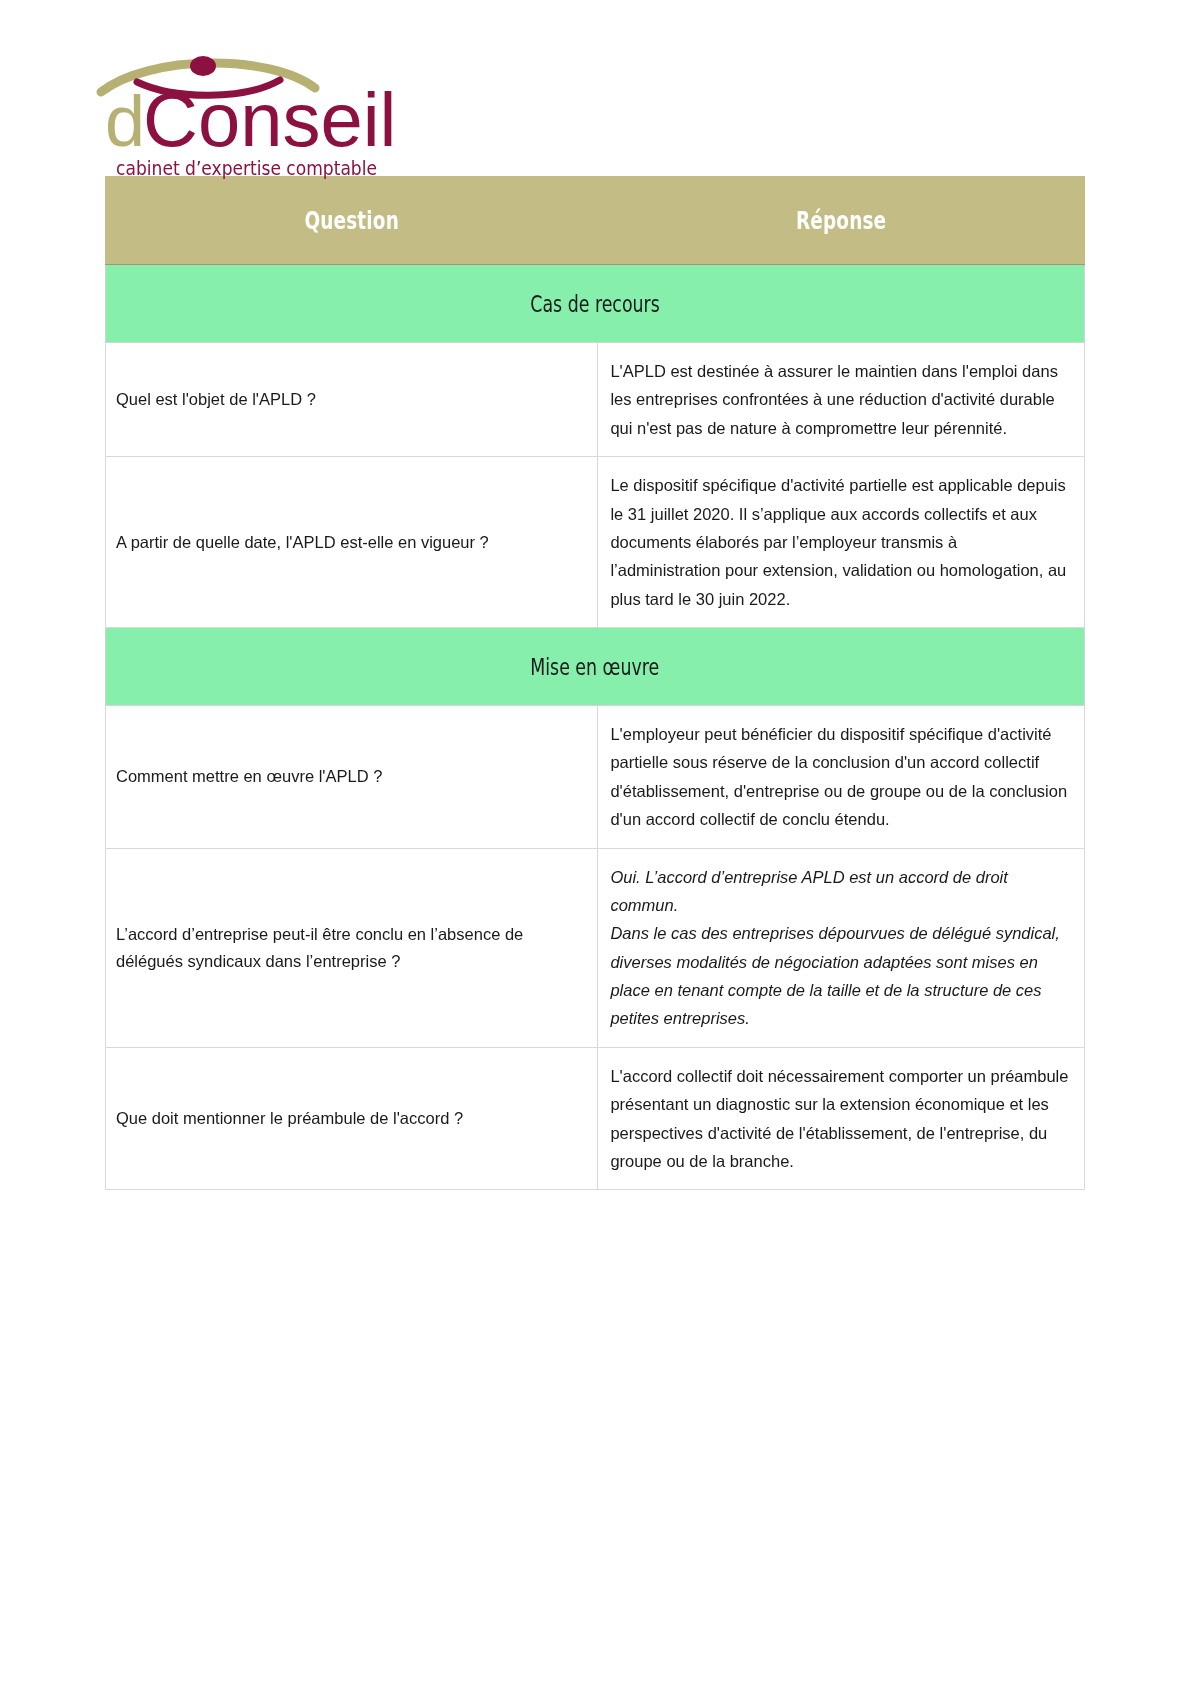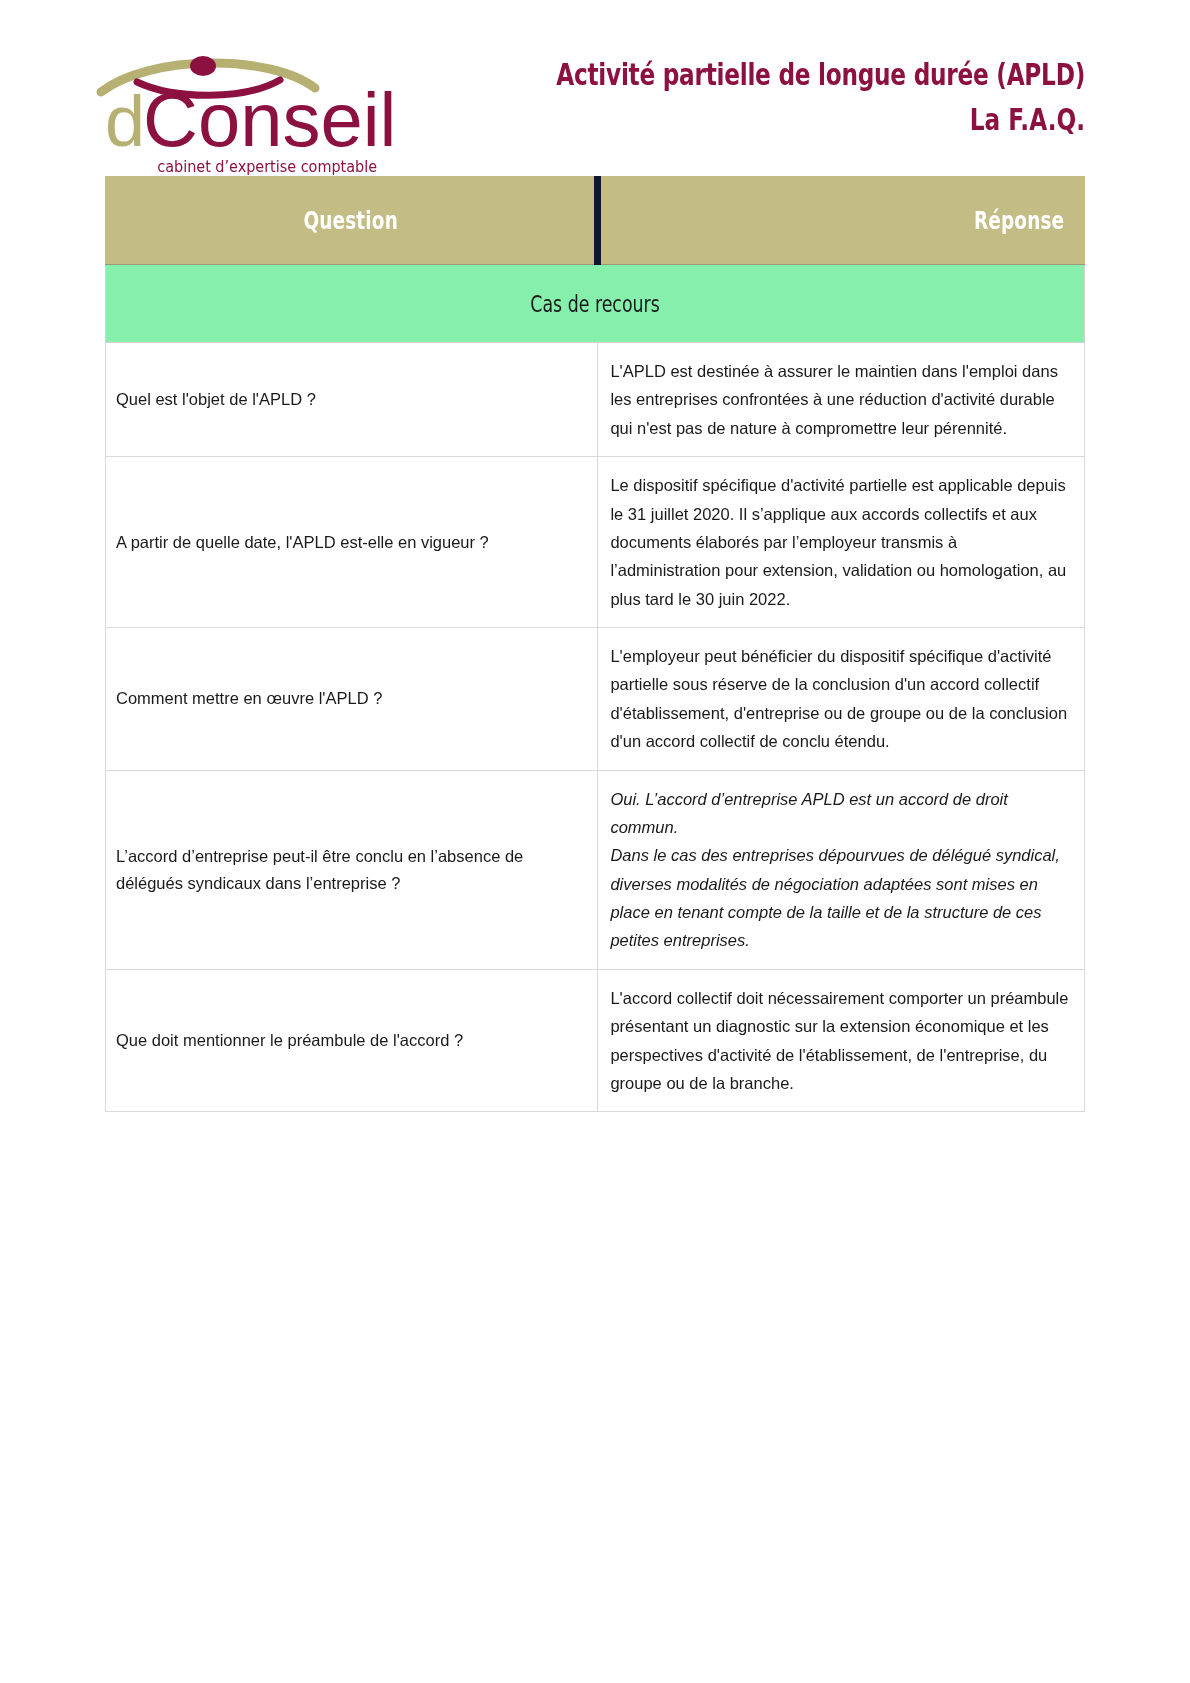--- a/index.html
+++ b/index.html
@@ -80,21 +80,21 @@
   }
 
   tr.head-row th {
     background: #c3bc84;
     border-color: #c3bc84;
     border-bottom: 1px solid #9d9878;
     height: 88px;
     text-align: center;
     padding: 0 10px;
   }
-  tr.head-row th + th { border-left: 7px solid #0f172a; text-align: right; }
+  tr.head-row th + th { border-left: 1px solid #0f172a; }
   .head-label {
     font-family: "DejaVu Sans Condensed", "Liberation Sans Narrow", "Liberation Sans", sans-serif;
     font-weight: bold;
     font-size: 25px;
     color: #ffffff;
     letter-spacing: 0.2px;
     display: inline-block;
     transform: scaleX(0.82);
   }
 
@@ -142,27 +142,23 @@
       <path d="M6 44 C 55 6, 175 6, 220 40" stroke="#b6b072" stroke-width="9" fill="none" stroke-linecap="round"></path>
 
       <ellipse cx="108" cy="18" rx="13" ry="10" fill="#8c1140"></ellipse>
 
       <path d="M42 34 C 80 52, 150 52, 185 32" stroke="#8c1140" stroke-width="7" fill="none" stroke-linecap="round"></path>
 
       <text x="10" y="98" font-family="Liberation Sans, sans-serif" font-size="72" font-weight="normal" fill="#b6b072">d</text>
 
       <text x="48" y="98" font-family="Liberation Sans, sans-serif" font-size="76" font-weight="normal" fill="#8c1140">Conseils</text>
     </svg>
-    <div style="font-family:'DejaVu Sans Condensed','Liberation Sans Narrow','Liberation Sans',sans-serif;font-size:16px;color:#8c1140;text-align:right;width:282px;margin-top:-6px;">cabinet d’expertise comptable</div>
+    <div style="font-family:'DejaVu Sans Condensed','Liberation Sans Narrow','Liberation Sans',sans-serif;font-size:19px;color:#8c1140;text-align:right;width:282px;margin-top:-6px;">cabinet d’expertise comptable</div>
   </div>
 
-  <div class="title-block">
-    <div class="doc-title">Activité partielle de longue durée (APLD)</div>
-    <div class="doc-subtitle">La F.A.Q.</div>
-  </div>
 </div>
 
 <div class="faq-wrap">
   <table class="faq">
     <colgroup>
         <col class="c-q">
         <col class="c-r">
       </colgroup>
 
     <thead>
@@ -188,20 +184,25 @@
         <td class="q-cell">Quel est l'objet de l'APLD ?</td>
         <td class="a-cell">L'APLD est destinée à assurer le maintien dans l'emploi dans les entreprises confrontées à une réduction d'activité durable qui n'est pas de nature à compromettre leur pérennité.</td>
       </tr>
 
 
       <tr>
         <td class="q-cell">A partir de quelle date, l'APLD est-elle en vigueur ?</td>
         <td class="a-cell">Le dispositif spécifique d'activité partielle est applicable depuis le 31 juillet 2020. Il s’applique aux accords collectifs et aux documents élaborés par l’employeur transmis à l’administration pour extension, validation ou homologation, au plus tard le 30 juin 2022.</td>
       </tr>
 
+      <tr class="section-row">
+        <td colspan="2">
+          <span class="section-label">Mise en œuvre</span>
+        </td>
+      </tr>
 
       <tr>
         <td class="q-cell">Comment mettre en œuvre l'APLD ?</td>
         <td class="a-cell">L'employeur peut bénéficier du dispositif spécifique d'activité partielle sous réserve de la conclusion d'un accord collectif d'établissement, d'entreprise ou de groupe ou de la conclusion d'un accord collectif de conclu étendu.</td>
       </tr>
 
       <tr>
         <td class="q-cell">L’accord d’entreprise peut-il être conclu en l’absence de délégués syndicaux dans l’entreprise ?</td>
         <td class="a-cell">
           <p>Oui. L’accord d’entreprise APLD est un accord de droit commun.</p>

